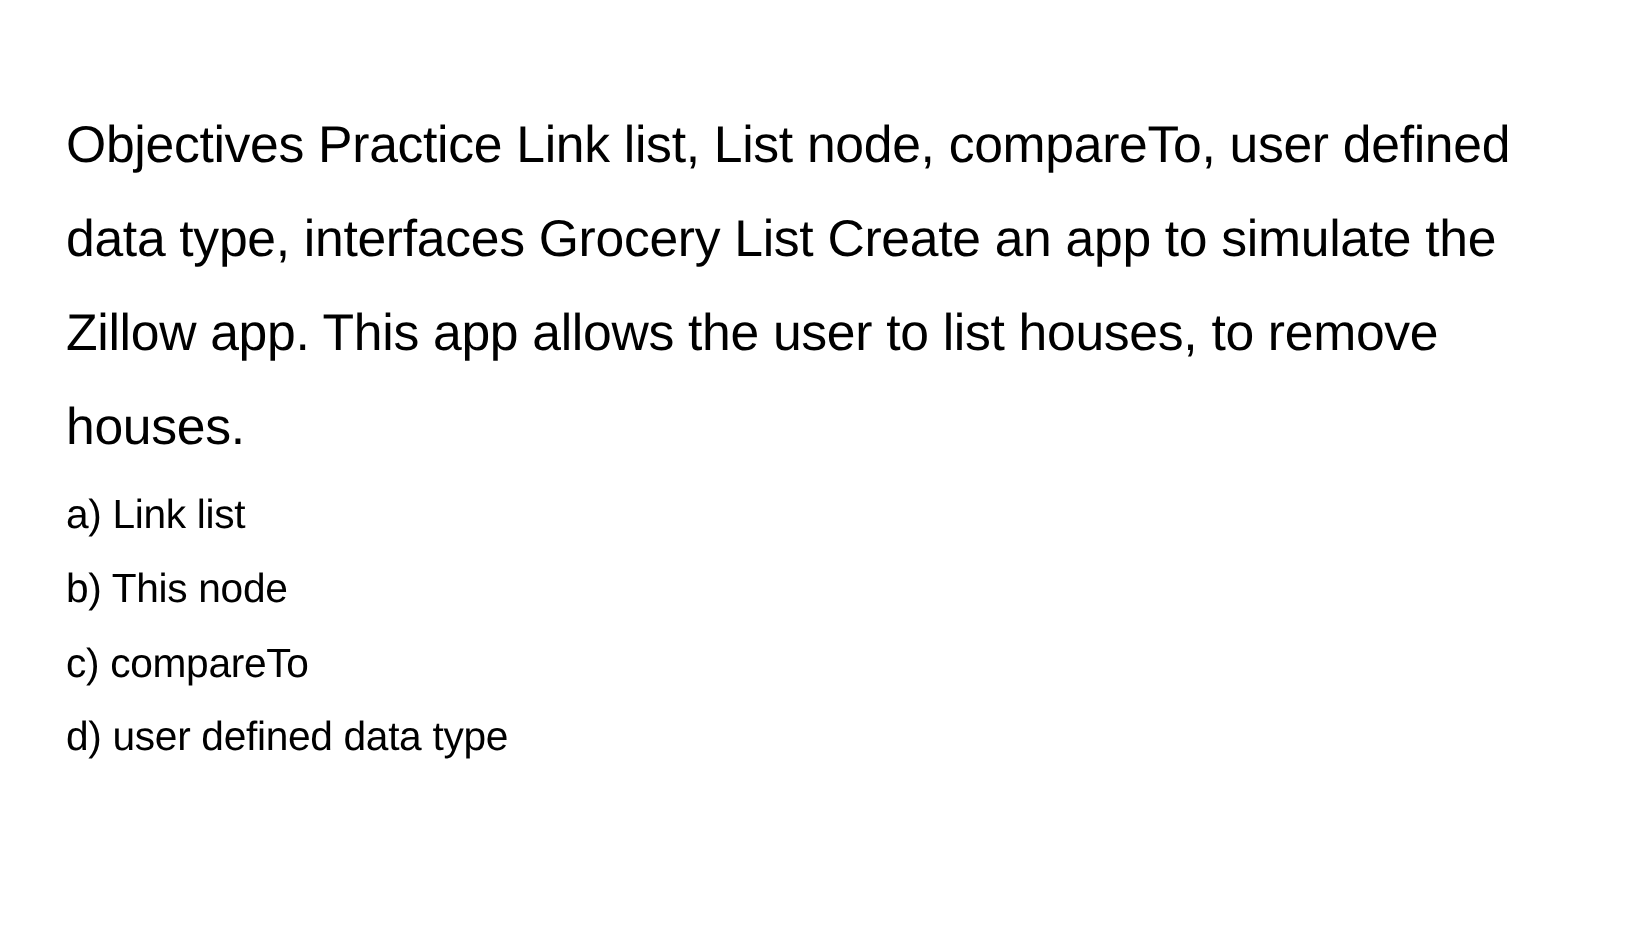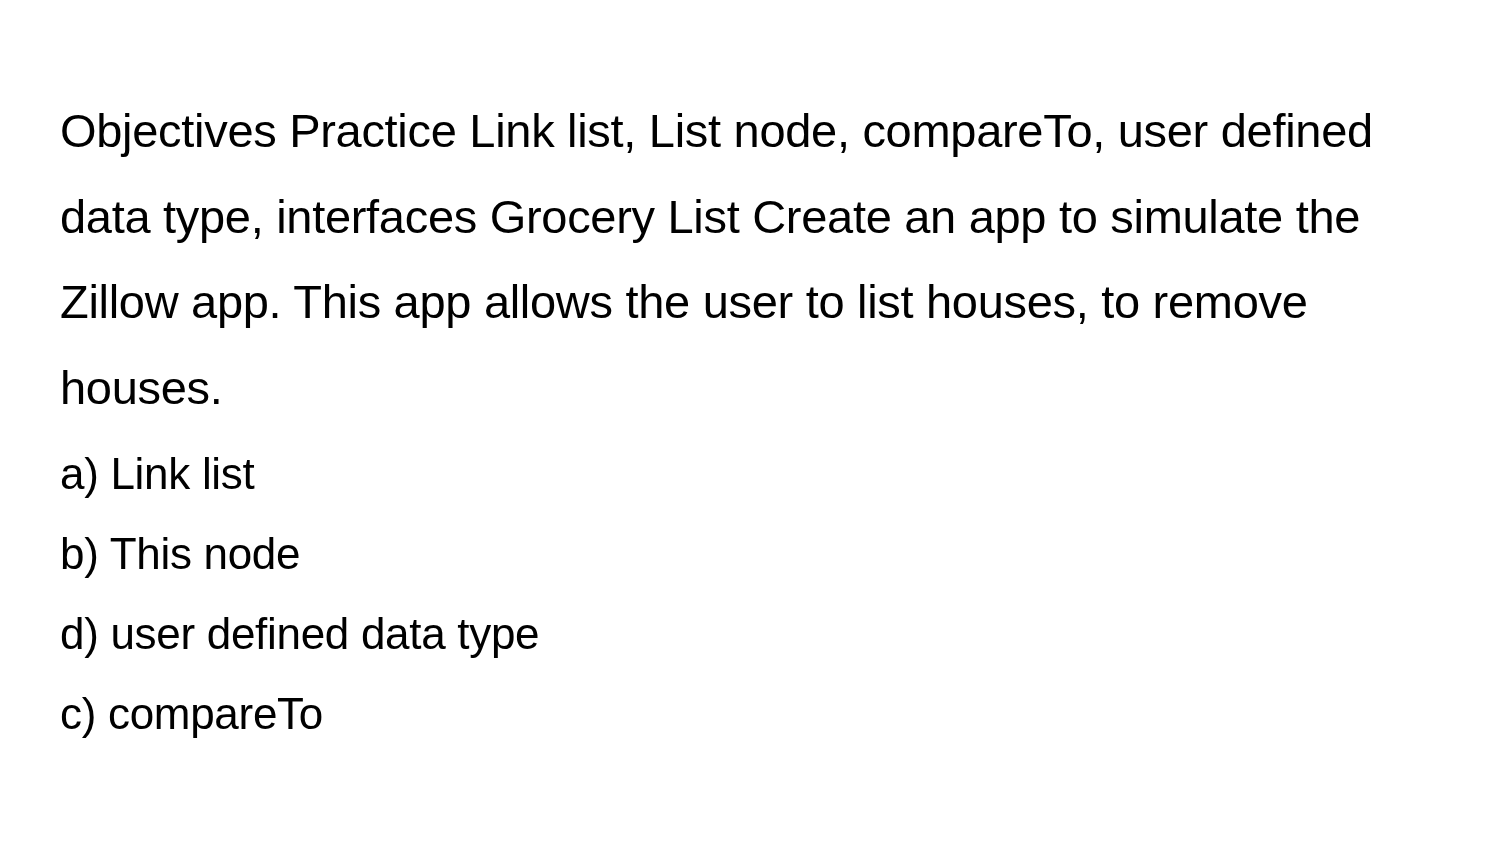--- a/index.html
+++ b/index.html
@@ -19,30 +19,30 @@
   .body-text {
     font-size: 47px;
     line-height: 1.82;
     letter-spacing: -0.3px;
     font-weight: 400;
   }
   .option-list {
     margin-top: 4px;
   }
   .option-item {
-    font-size: 44px;
+    font-size: 37px;
     line-height: 1.82;
     letter-spacing: -0.3px;
     font-weight: 400;
   }
 </style>
 </head>
 <body>
 
 <div class="page">
   <div class="body-text">Objectives Practice Link list, List node, compareTo, user defined data type, interfaces Grocery List Create an app to simulate the Zillow app. This app allows the user to list houses, to remove houses.</div>
   <div class="option-list">
     <div class="option-item">a) Link list</div>
     <div class="option-item">b) This node</div>
+    <div class="option-item">c) compareTo</div>
     <div class="option-item">d) user defined data type</div>
-    <div class="option-item">c) compareTo</div>
   </div>
 </div>
 
 </body></html>

